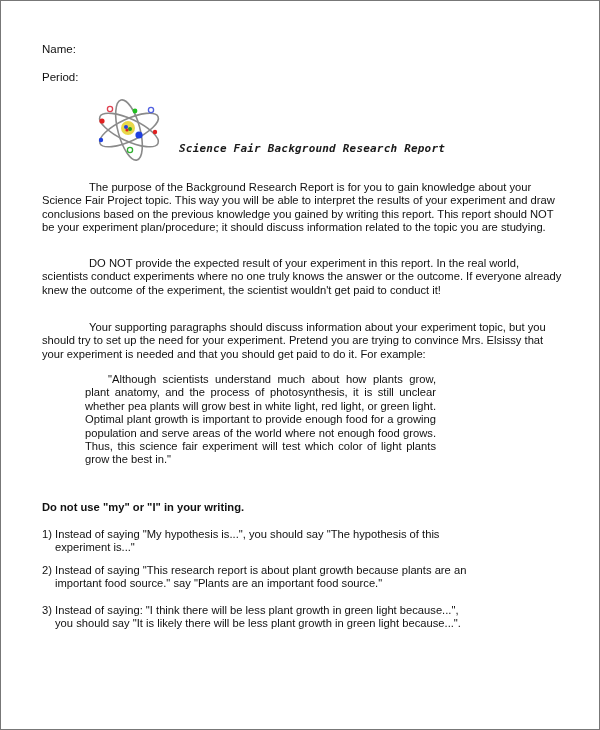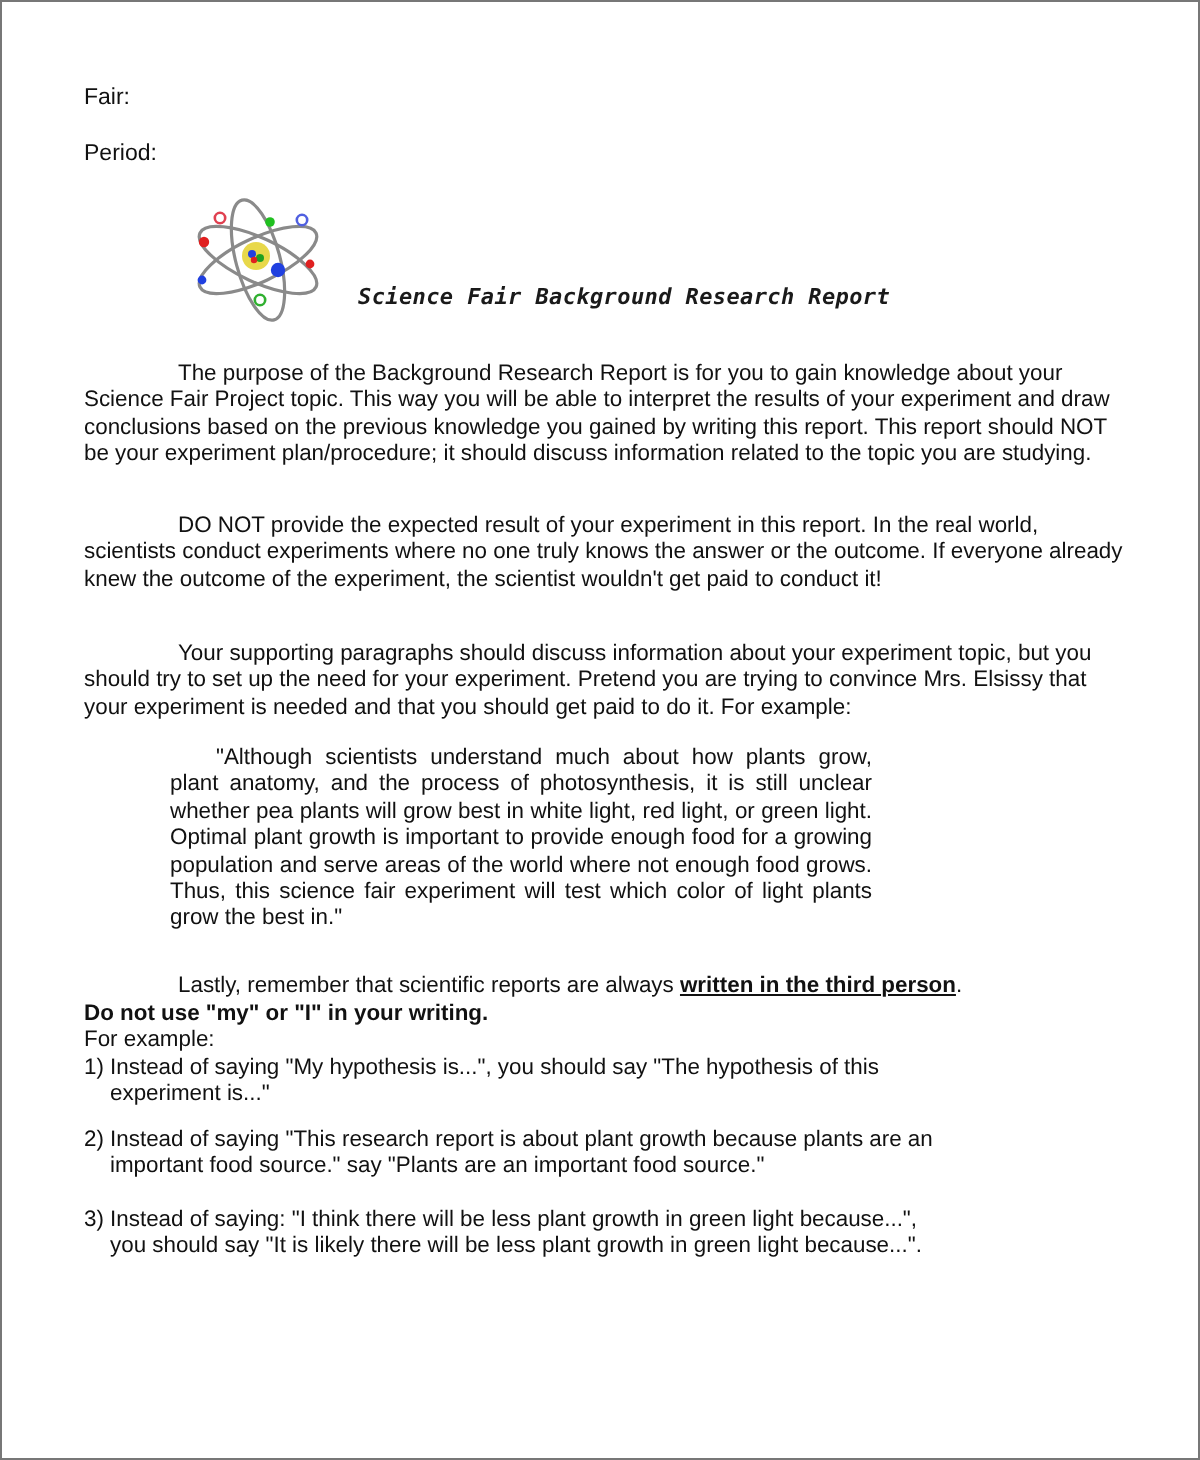--- a/index.html
+++ b/index.html
@@ -33,21 +33,21 @@
     .u { text-decoration: underline; font-weight: bold; }
     .b { font-weight: bold; }
     .list-item { position: absolute; left: 41px; width: 520px; margin: 0; }
     .list-item .cont { display: block; padding-left: 13px; }
   </style>
 </head>
 <body>
 
 <div class="page">
 
-  <div class="label" style="top:42px;">Fair:</div>
+  <div class="label" style="top:42px;">Name:</div>
   <div class="label" style="top:70px;">Period:</div>
 
   <div class="atom">
     <svg width="70" height="66" viewBox="0 0 70 66">
       <g fill="none" stroke="#8a8a8a" stroke-width="1.6">
         <ellipse cx="35" cy="33" rx="32" ry="11" transform="rotate(25 35 33)"></ellipse>
         <ellipse cx="35" cy="33" rx="32" ry="11" transform="rotate(-25 35 33)"></ellipse>
         <ellipse cx="35" cy="33" rx="11" ry="31" transform="rotate(-15 35 33)"></ellipse>
       </g>
       <circle cx="34" cy="31" r="7" fill="#e8d84a"></circle>
@@ -68,25 +68,23 @@
   <div class="title">Science Fair Background Research Report</div>
 
   <p class="para indent" style="top:180px;">The purpose of the Background Research Report is for you to gain knowledge about your Science Fair Project topic.  This way you will be able to interpret the results of your experiment and draw conclusions based on the previous knowledge you gained by writing this report.  This report should NOT be your experiment plan/procedure; it should discuss information related to the topic you are studying.</p>
 
   <p class="para indent" style="top:320px;">Your supporting paragraphs should discuss information about your experiment topic, but you should try to set up the need for your experiment.  Pretend you are trying to convince Mrs. Elsissy that your experiment is needed and that you should get paid to do it.  For example:</p>
 
   <p class="para indent" style="top:256px;">DO NOT provide the expected result of your experiment in this report.  In the real world, scientists conduct experiments where no one truly knows the answer or the outcome.  If everyone already knew the outcome of the experiment, the scientist wouldn't get paid to conduct it!</p>
 
   <p class="quote" style="top:372px;">"Although scientists understand much about how plants grow, plant anatomy, and the process of photosynthesis, it is still unclear whether pea plants will grow best in white light, red light, or green light.  Optimal plant growth is important to provide enough food for a growing population and serve areas of the world where not enough food grows.  Thus, this science fair experiment will test which color of light plants grow the best in."</p>
 
-  <p class="para indent" style="top:486px;"><span>Lastly, remember that scientific reports are always </span><span class="u">written in the third person</span><span>.</span></p>
 
   <p class="para b" style="top:500px;">Do not use "my" or "I" in your writing.</p>
 
-  <p class="para" style="top:513px;">For example:</p>
 
   <p class="list-item" style="top:527px;">
     <span>1) Instead of saying "My hypothesis is...", you should say "The hypothesis of this</span>
     <span class="cont">experiment is..."</span>
   </p>
 
   <p class="list-item" style="top:563px;">
     <span>2) Instead of saying "This research report is about plant growth because plants are an</span>
     <span class="cont">important food source."  say "Plants are an important food source."</span>
   </p>

